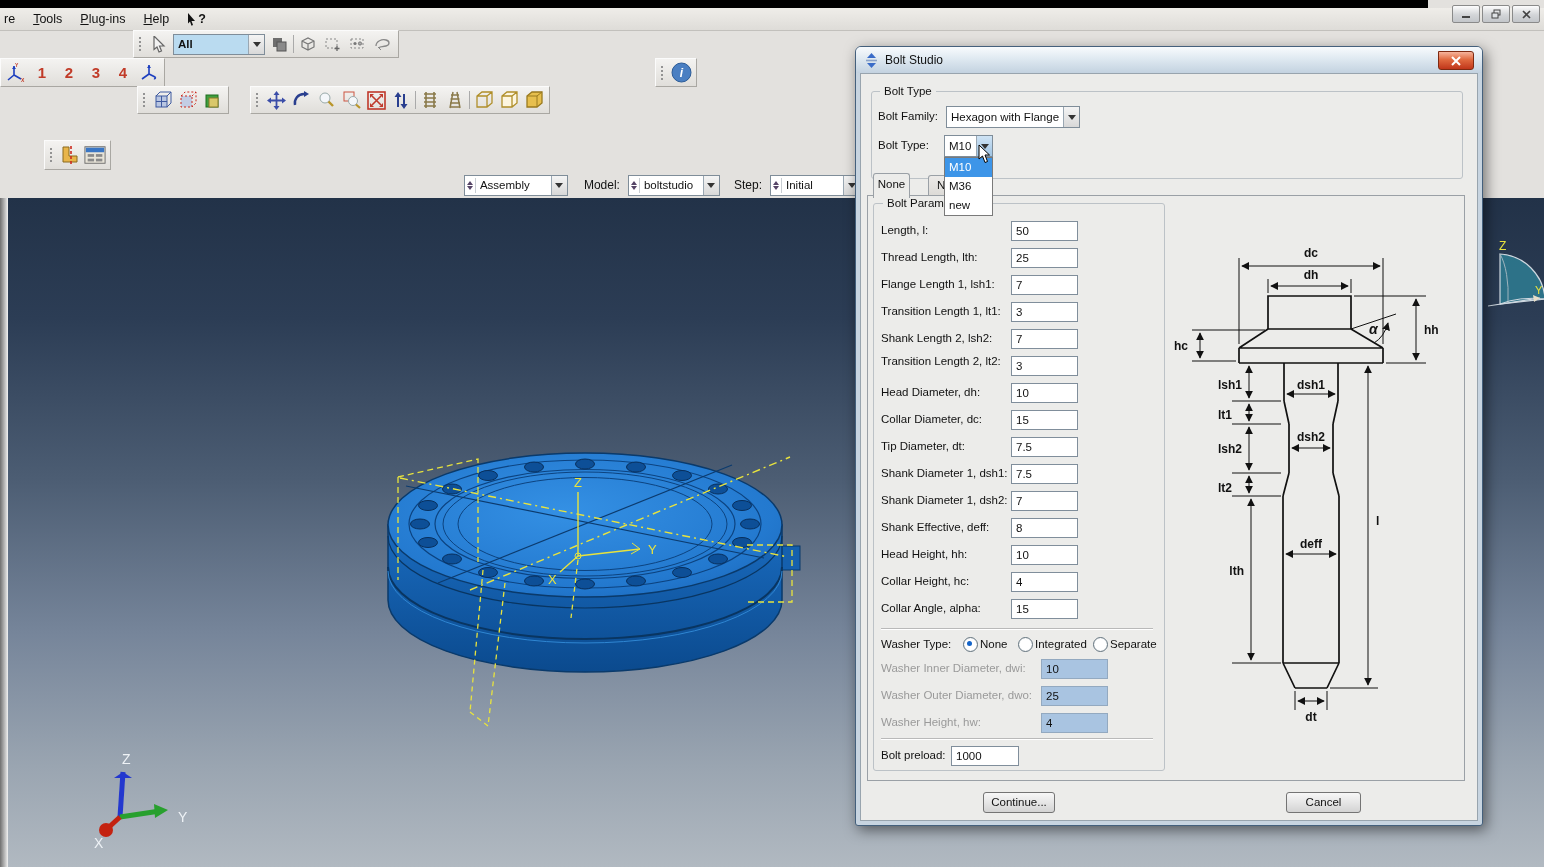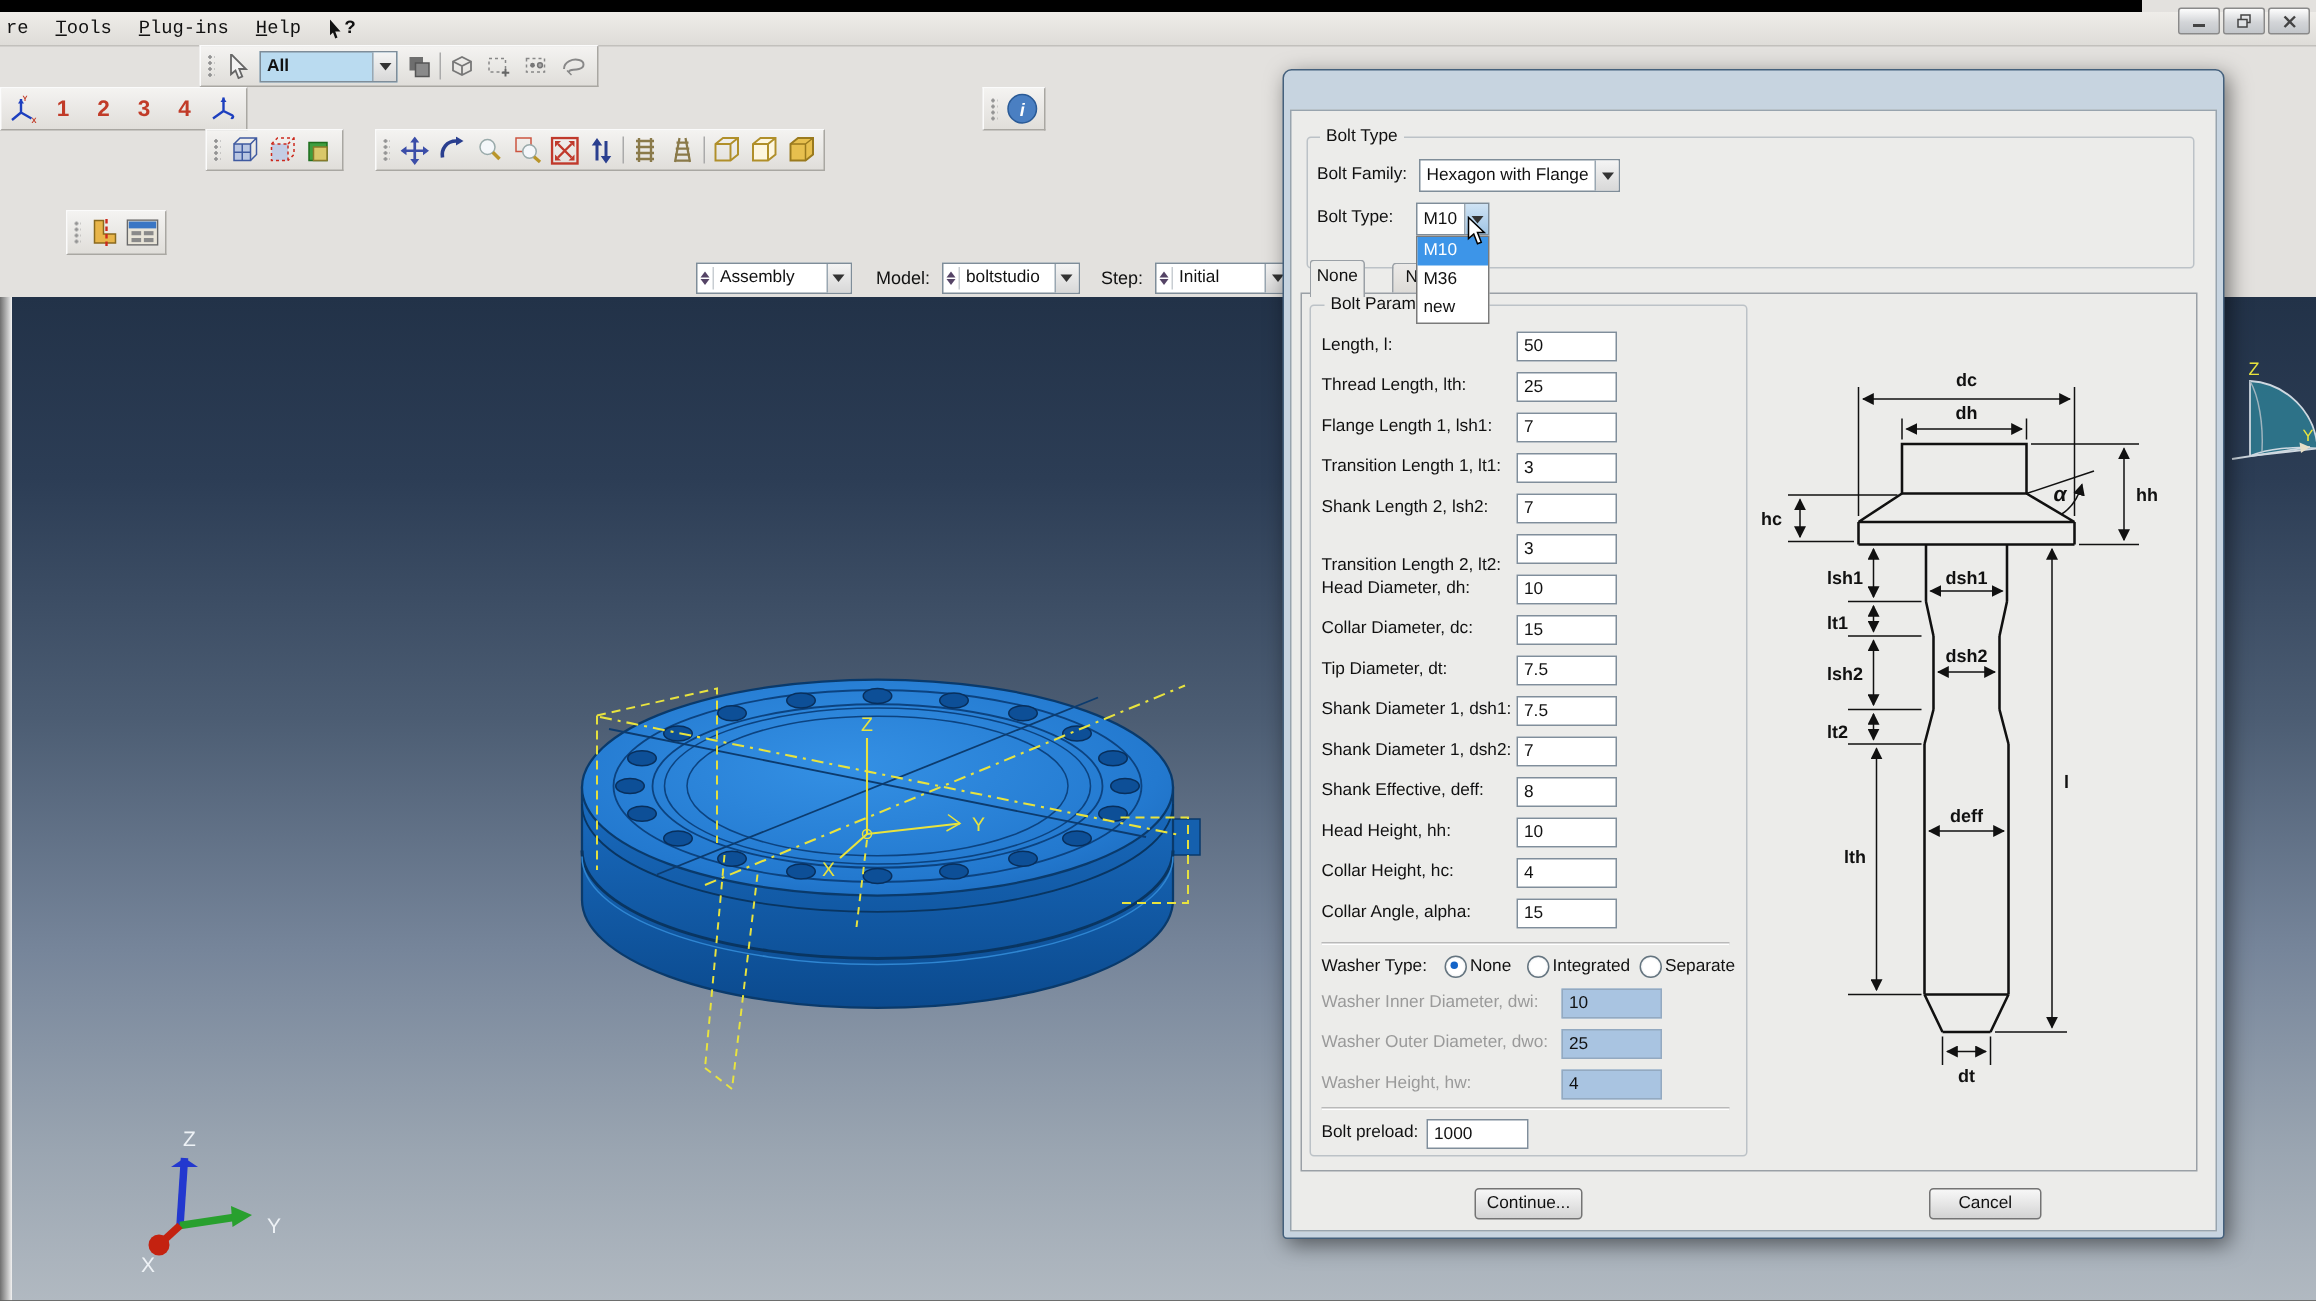--- a/index.html
+++ b/index.html
@@ -4,21 +4,21 @@
 <style>
   html,body{margin:0;padding:0;background:#000;}
   #root{position:relative;width:1544px;height:867px;overflow:hidden;
         font-family:"Liberation Sans", sans-serif;background:#e3e1de;}
   .abs{position:absolute;}
   
   #topstrip{left:0;top:0;width:1428px;height:8px;background:#000;}
   #menubar{left:0;top:8px;width:1544px;height:22px;
            background:linear-gradient(#efede9,#dedcd8);border-bottom:1px solid #c2c0bc;
            display:flex;align-items:center;font-size:12.5px;color:#111;}
-  .menu-item{padding:2px 9px;cursor:default;font-family:Liberation Mono, monospace;}
+  .menu-item{padding:2px 9px;cursor:default;}
   .menu-item u{text-decoration:underline;}
   #winbtns{right:4px;top:5px;display:flex;gap:2px;}
   .winbtn{width:26px;height:16px;border:1px solid #8a8a8a;border-radius:2px;
           background:linear-gradient(#fdfdfd,#d3d5d8 55%,#c3c6ca);display:flex;align-items:center;justify-content:center;}
   
   .tbar{position:absolute;height:26px;background:linear-gradient(#f4f3f1,#e0deda);
         border:1px solid;border-color:#fbfbfb #a9a7a2 #a9a7a2 #fbfbfb;
         display:flex;align-items:center;gap:3px;padding:0 4px;}
   .grip{width:5px;height:16px;background-image:radial-gradient(circle,#939393 1px,transparent 1.3px);
         background-size:4px 4px;margin-right:2px;}
@@ -431,20 +431,33 @@
       <path d="M1492,56 A18,48 0 0 1 1500,103" fill="none" stroke="#9fb4be"></path>
       <path d="M1480,108 L1532,100" stroke="#cfd8e0" stroke-width="1.2"></path>
       <path d="M1532,100 l-7,-3 l1,7 Z" fill="#e8dfc8"></path>
       <text x="1491" y="52" font-size="12" fill="#e8e33e">Z</text>
       <text x="1527" y="96" font-size="11" fill="#e8e33e">Y</text>
     </g>
   </svg>
 </div>
 
 <div class="abs" id="dialog">
+  <div class="abs" id="dlg-title">
+    <svg width="15" height="15" viewBox="0 0 15 15" style="margin:0 6px 0 8px;">
+      <path d="M7.5,0 L12,5 H3 Z" fill="#3a6cc8"></path>
+          <path d="M7.5,15 L12,10 H3 Z" fill="#3a6cc8"></path>
+          <rect x="2" y="6.7" width="11" height="1.6" fill="#8aa2c8"></rect>
+        </svg>
+    <span>Bolt Studio</span>
+    <span id="dlg-close">
+      <svg width="10" height="10" viewBox="0 0 10 10">
+            <path d="M1,1 L9,9 M9,1 L1,9" stroke="#fff" stroke-width="2"></path>
+          </svg>
+    </span>
+  </div>
   <div class="abs" id="dlg-body"></div>
 
   <div class="grp" style="left:15px;top:44px;width:590px;height:86px;"></div>
   <span class="grplbl" style="left:24px;top:38px;">Bolt Type</span>
   <span class="lbl" style="left:22px;top:63px;">Bolt Family:</span>
   <span class="combo abs" style="left:90px;top:59px;width:134px;height:22px;">
     <span class="ctext">Hexagon with Flange</span>
     <span class="drop">
           <span class="caret"></span>
         </span>
@@ -473,21 +486,21 @@
   <span class="lbl" style="left:25px;top:177px;">Length, l:</span>
   <input class="inp" style="left: 155px; top: 174px; width: 67px;" readonly="" value="50">
   <span class="lbl" style="left:25px;top:204px;">Thread Length, lth:</span>
   <input class="inp" style="left: 155px; top: 201px; width: 67px;" readonly="" value="25">
   <span class="lbl" style="left:25px;top:231px;">Flange Length 1, lsh1:</span>
   <input class="inp" style="left: 155px; top: 228px; width: 67px;" readonly="" value="7">
   <span class="lbl" style="left:25px;top:258px;">Transition Length 1, lt1:</span>
   <input class="inp" style="left: 155px; top: 255px; width: 67px;" readonly="" value="3">
   <span class="lbl" style="left:25px;top:285px;">Shank Length 2, lsh2:</span>
   <input class="inp" style="left: 155px; top: 282px; width: 67px;" readonly="" value="7">
-  <span class="lbl" style="left:25px;top:324px;text-align:center;">Transition Length 2, lt2:</span>
+  <span class="lbl" style="left:25px;top:308px;text-align:center;">Transition Length 2, lt2:</span>
   <input class="inp" style="left: 155px; top: 309px; width: 67px;" readonly="" value="3">
   <span class="lbl" style="left:25px;top:339px;">Head Diameter, dh:</span>
   <input class="inp" style="left: 155px; top: 336px; width: 67px;" readonly="" value="10">
   <span class="lbl" style="left:25px;top:366px;">Collar Diameter, dc:</span>
   <input class="inp" style="left: 155px; top: 363px; width: 67px;" readonly="" value="15">
   <span class="lbl" style="left:25px;top:393px;">Tip Diameter, dt:</span>
   <input class="inp" style="left: 155px; top: 390px; width: 67px;" readonly="" value="7.5">
   <span class="lbl" style="left:25px;top:420px;">Shank Diameter 1, dsh1:</span>
   <input class="inp" style="left: 155px; top: 417px; width: 67px;" readonly="" value="7.5">
   <span class="lbl" style="left:25px;top:447px;">Shank Diameter 1, dsh2:</span>

